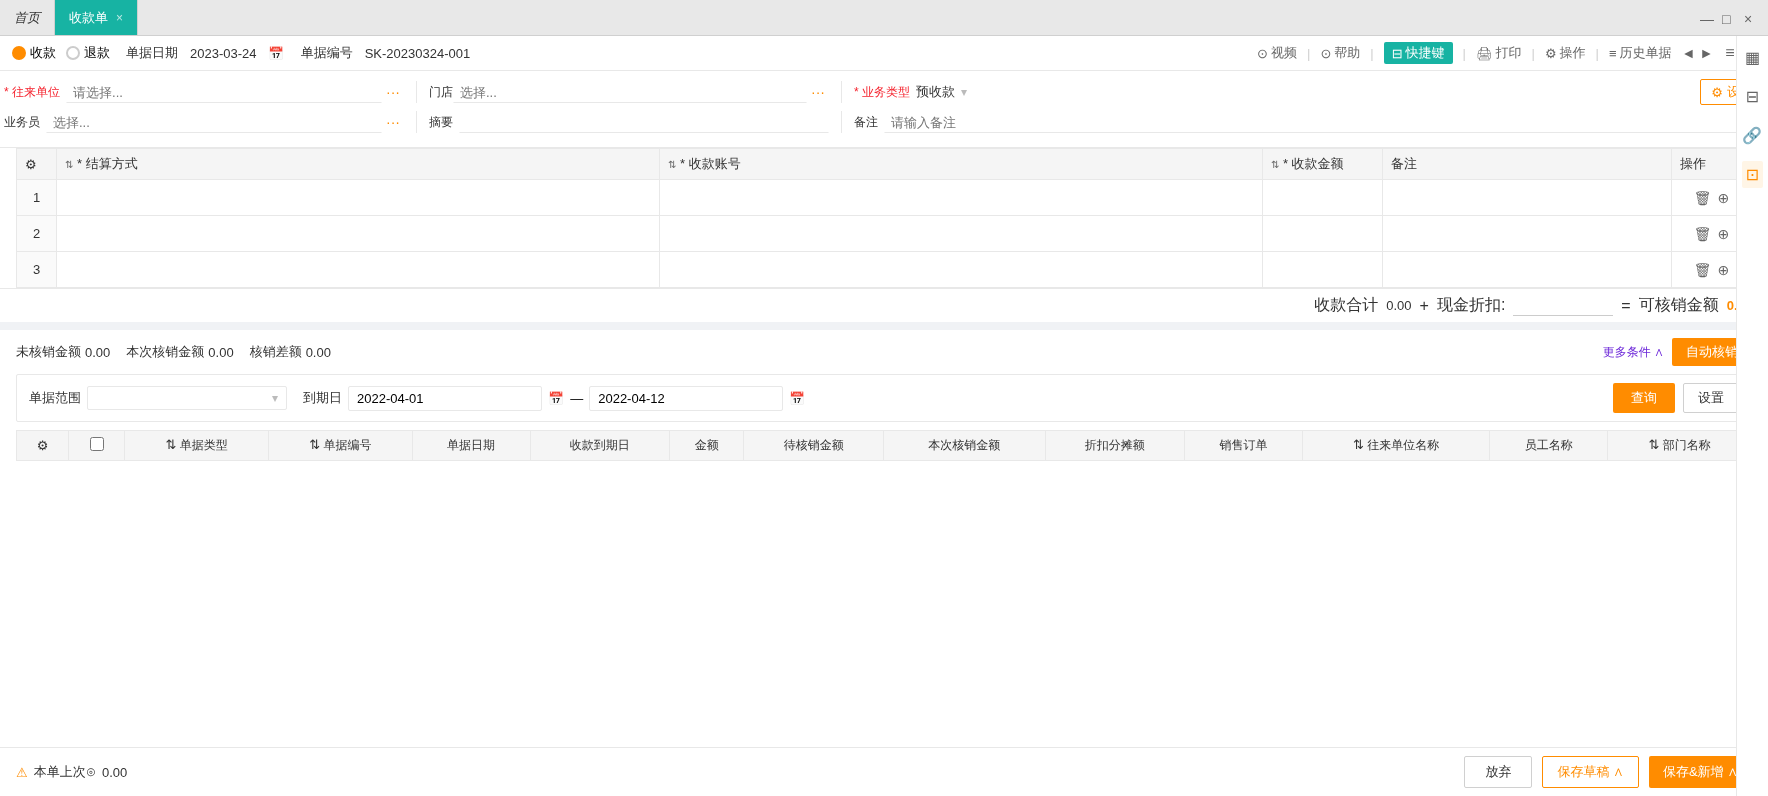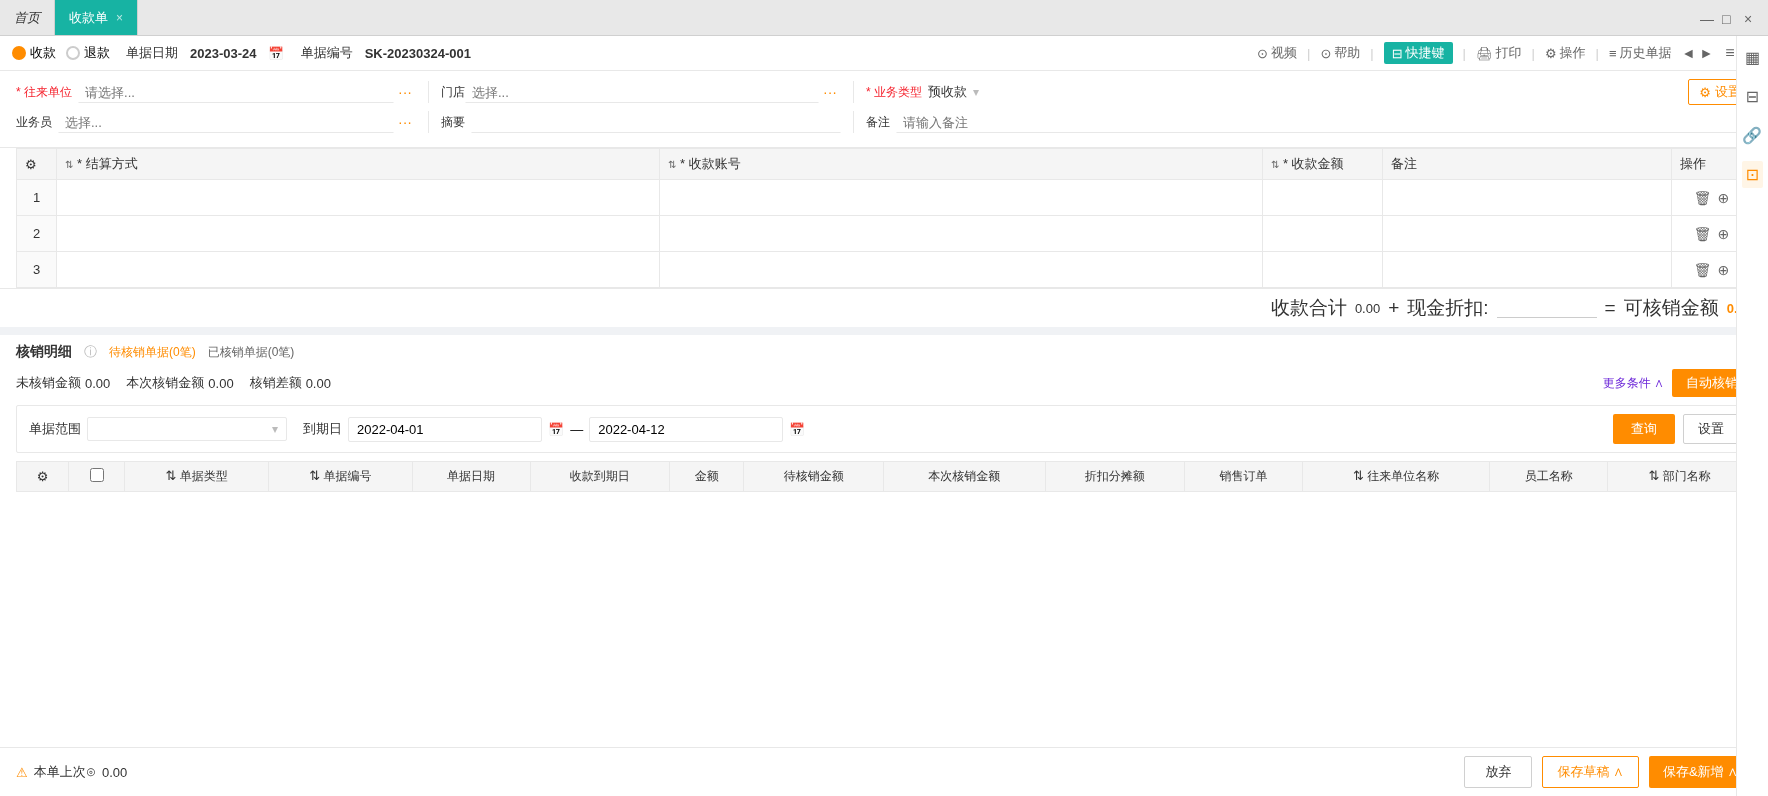--- a/index.html
+++ b/index.html
@@ -27,34 +27,34 @@
     .toolbar {
       display: flex; align-items: center; padding: 6px 12px; border-bottom: 1px solid #e8e8e8;
       background: #fff; gap: 16px; flex-wrap: wrap;
     }
     .radio-group { display: flex; align-items: center; gap: 10px; }
     .radio-item { display: flex; align-items: center; gap: 4px; cursor: pointer; }
     .radio-circle { width: 14px; height: 14px; border-radius: 50%; border: 2px solid #ccc; background: #fff; }
     .radio-circle.checked { border-color: #ff8c00; background: #ff8c00; }
     .field-group { display: flex; align-items: center; gap: 6px; }
     .field-label { color: #333; white-space: nowrap; }
-    .field-value { color: #333; font-weight: bold; }
+    .field-value { color: #333; font-weight: normal; }
     .date-icon { color: #ff8c00; cursor: pointer; }
     .toolbar-right { margin-left: auto; display: flex; align-items: center; gap: 10px; }
     .toolbar-link { color: #666; display: flex; align-items: center; gap: 3px; cursor: pointer; font-size: 12px; }
     .toolbar-sep { color: #d0d0d0; }
     .btn-shortcut { background: #17b3a3; color: #fff; border: none; padding: 2px 8px; border-radius: 2px; cursor: pointer; font-size: 12px; display: flex; align-items: center; gap: 3px; }
     .toolbar-nav { display: flex; align-items: center; gap: 4px; }
     .nav-arrow { color: #666; cursor: pointer; font-size: 14px; }
     .layout-btns { display: flex; align-items: center; gap: 2px; }
     .layout-btn { cursor: pointer; color: #666; font-size: 16px; padding: 0 2px; }
     .layout-btn.active { color: #ff8c00; }
 
     
-    .form-area { padding: 8px 16px; border-bottom: 1px solid #e8e8e8; background: #fff; }
+    .form-area { padding: 8px 4px; border-bottom: 1px solid #e8e8e8; background: #fff; }
     .form-row { display: flex; align-items: center; gap: 0; margin-bottom: 6px; }
     .form-field { display: flex; align-items: center; flex: 1; }
     .form-field-label { color: #f5222d; font-size: 12px; white-space: nowrap; }
     .form-field-label.optional { color: #333; }
     .form-input { border: 1px solid transparent; border-bottom: 1px solid #e8e8e8; padding: 2px 6px; min-width: 160px; color: #404040; flex: 1; outline: none; background: transparent; }
     .ellipsis-btn { color: #ff8c00; cursor: pointer; padding: 0 4px; font-size: 14px; }
     .form-divider { width: 1px; background: #e8e8e8; height: 22px; margin: 0 12px; }
     .setting-btn { background: #fff; border: 1px solid #ff8c00; color: #ff8c00; padding: 3px 10px; border-radius: 2px; cursor: pointer; font-size: 12px; display: flex; align-items: center; gap: 4px; margin-left: auto; }
     .dropdown-arrow { color: #bbb; font-size: 12px; cursor: pointer; }
 
@@ -67,21 +67,21 @@
     }
     .data-table td {
       border: 1px solid #e8e8e8; padding: 4px 8px; height: 36px; color: #333;
     }
     .th-sort { color: #666; font-size: 10px; cursor: pointer; }
     .action-cell { display: flex; align-items: center; gap: 6px; justify-content: center; }
     .action-icon { cursor: pointer; color: #666; font-size: 14px; }
 
     
     .calc-row { display: flex; align-items: center; justify-content: flex-end; padding: 6px 16px; gap: 8px; border-top: 1px solid #e8e8e8; }
-    .calc-text { color: #333; font-size: 19px; }
+    .calc-text { color: #333; font-size: 16px; }
     .calc-value { color: #333; }
     .calc-value.orange { color: #ff8c00; font-weight: bold; }
     .calc-input { border: none; border-bottom: 1px solid #ccc; width: 100px; outline: none; padding: 2px 4px; }
 
     
     .section-sep { height: 8px; background: #f0f2f5; }
 
     
     .reconcile-section { padding: 8px 16px; background: #fff; }
     .reconcile-header { display: flex; align-items: center; gap: 12px; margin-bottom: 8px; }
@@ -342,26 +342,20 @@
     <span class="calc-text">现金折扣:</span>
     <input class="calc-input" value="" style="">
     <span class="calc-text">=</span>
     <span class="calc-text">可核销金额</span>
     <span class="calc-value orange">0.00</span>
   </div>
 
   <div class="section-sep"></div>
 
   <div class="reconcile-section">
-    <div class="reconcile-header">
-      <span class="section-title">核销明细</span>
-      <span class="info-icon">ⓘ</span>
-      <span class="tab-link">待核销单据(0笔)</span>
-      <span class="tab-link normal">已核销单据(0笔)</span>
-    </div>
 
     <div class="reconcile-stats">
       <div class="stat-item">
         <span>未核销金额</span>
         <span class="stat-value">0.00</span>
       </div>
       <div class="stat-item">
         <span>本次核销金额</span>
         <span class="stat-value">0.00</span>
       </div>

